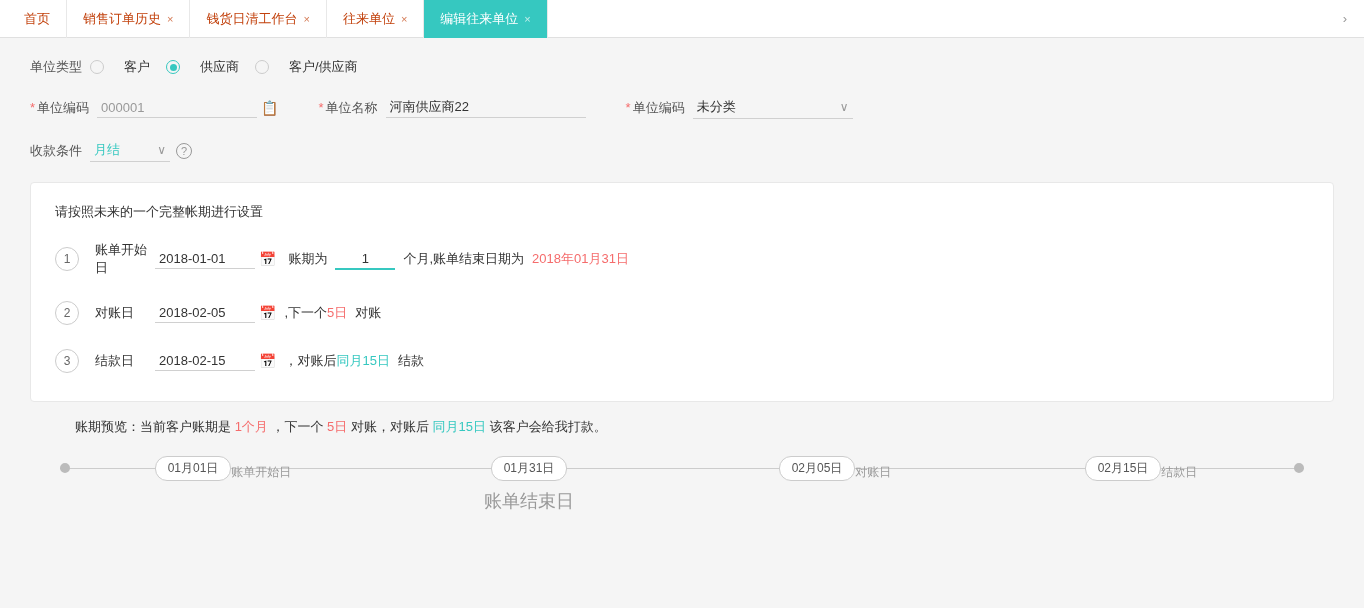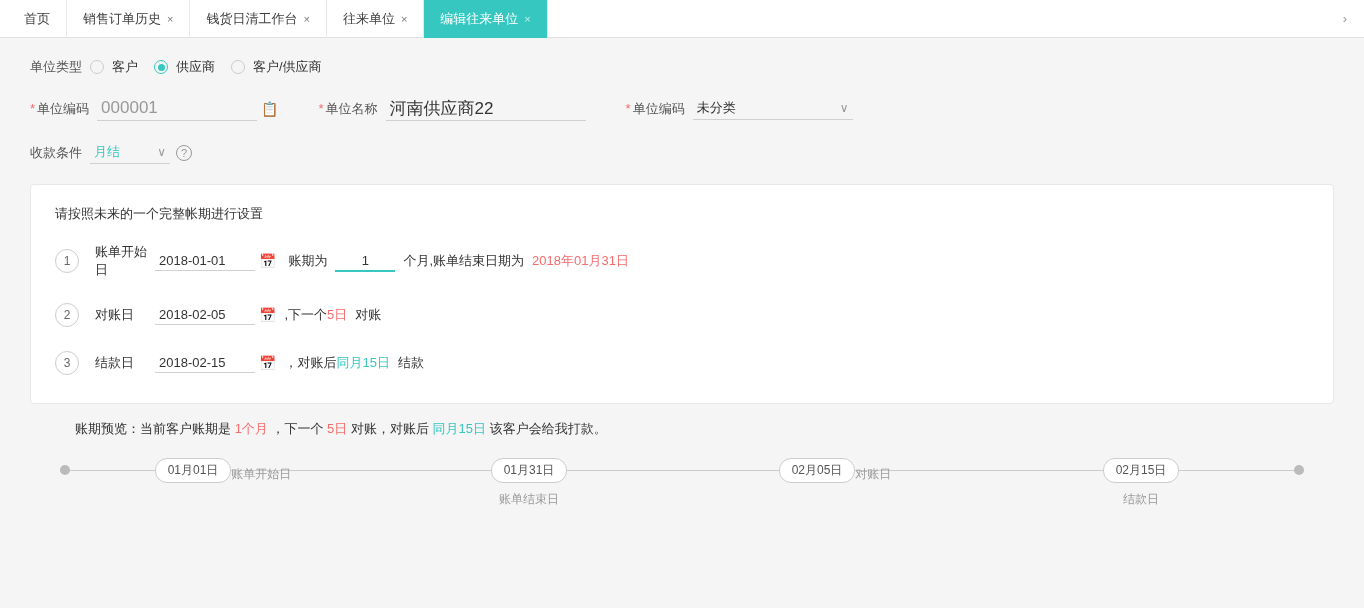--- a/index.html
+++ b/index.html
@@ -14,21 +14,21 @@
       height: 38px;
       padding: 0 8px;
     }
     .tab-item {
       display: flex;
       align-items: center;
       padding: 0 16px;
       height: 38px;
       cursor: pointer;
       font-size: 13px;
-      color: #404040;
+      color: #c2410c;
       border-right: 1px solid #e8e8e8;
       white-space: nowrap;
     }
     .tab-item:first-child {
       border-left: none;
     }
     .tab-item.active {
       background: #36c8c0;
       color: #fff;
     }
@@ -79,21 +79,21 @@
     
     .radio-group {
       display: flex;
       align-items: center;
       gap: 16px;
     }
     .radio-item {
       display: flex;
       align-items: center;
       cursor: pointer;
-      gap: 8px;
+      gap: 20px;
       font-size: 13px;
     }
     .radio-circle {
       width: 14px;
       height: 14px;
       border-radius: 50%;
       border: 1.5px solid #ccc;
       display: flex;
       align-items: center;
       justify-content: center;
@@ -108,21 +108,21 @@
       border-radius: 50%;
       background: #36c8c0;
     }
 
     
     .form-input {
       border: none;
       border-bottom: 1px solid #d0d0d0;
       outline: none;
       padding: 2px 4px;
-      font-size: 17px;
+      font-size: 13px;
       color: #333;
       background: transparent;
     }
 
     .input-code {
       width: 160px;
       color: #999;
     }
     .input-name {
       width: 200px;
@@ -399,33 +399,33 @@
       <div style="flex:1; display:flex; justify-content:center; z-index:1;">
         <div style="display:flex;flex-direction:row;align-items:center;">
           <div style="border:1px solid #ccc;border-radius:12px;padding:3px 12px;font-size:12px;color:#555;background:#fff;white-space:nowrap;">01月01日</div>
           <span style="font-size:12px;color:#999;margin-top:8px;">账单开始日</span>
         </div>
       </div>
 
       <div style="flex:1; display:flex; justify-content:center; z-index:1;">
         <div style="display:flex;flex-direction:column;align-items:center;">
           <div style="border:1px solid #ccc;border-radius:12px;padding:3px 12px;font-size:12px;color:#555;background:#fff;white-space:nowrap;">01月31日</div>
-          <span style="font-size:12px;color:#999;margin-top:8px;">账单结束日</span>
+          <span style="font-size:18px;color:#999;margin-top:8px;">账单结束日</span>
         </div>
       </div>
 
       <div style="flex:1; display:flex; justify-content:center; z-index:1;">
         <div style="display:flex;flex-direction:row;align-items:center;">
           <div style="border:1px solid #ccc;border-radius:12px;padding:3px 12px;font-size:12px;color:#555;background:#fff;white-space:nowrap;">02月05日</div>
           <span style="font-size:12px;color:#999;margin-top:8px;">对账日</span>
         </div>
       </div>
 
       <div style="flex:1; display:flex; justify-content:center; z-index:1;">
-        <div style="display:flex;flex-direction:column;align-items:center;">
+        <div style="display:flex;flex-direction:row;align-items:center;">
           <div style="border:1px solid #ccc;border-radius:12px;padding:3px 12px;font-size:12px;color:#555;background:#fff;white-space:nowrap;">02月15日</div>
           <span style="font-size:12px;color:#999;margin-top:8px;">结款日</span>
         </div>
       </div>
 
       <div style="width:10px;height:10px;border-radius:50%;background:#bbb;border:2px solid #bbb;margin-top:7px;flex-shrink:0;z-index:1;"></div>
     </div>
   </div>
 
 </div>

